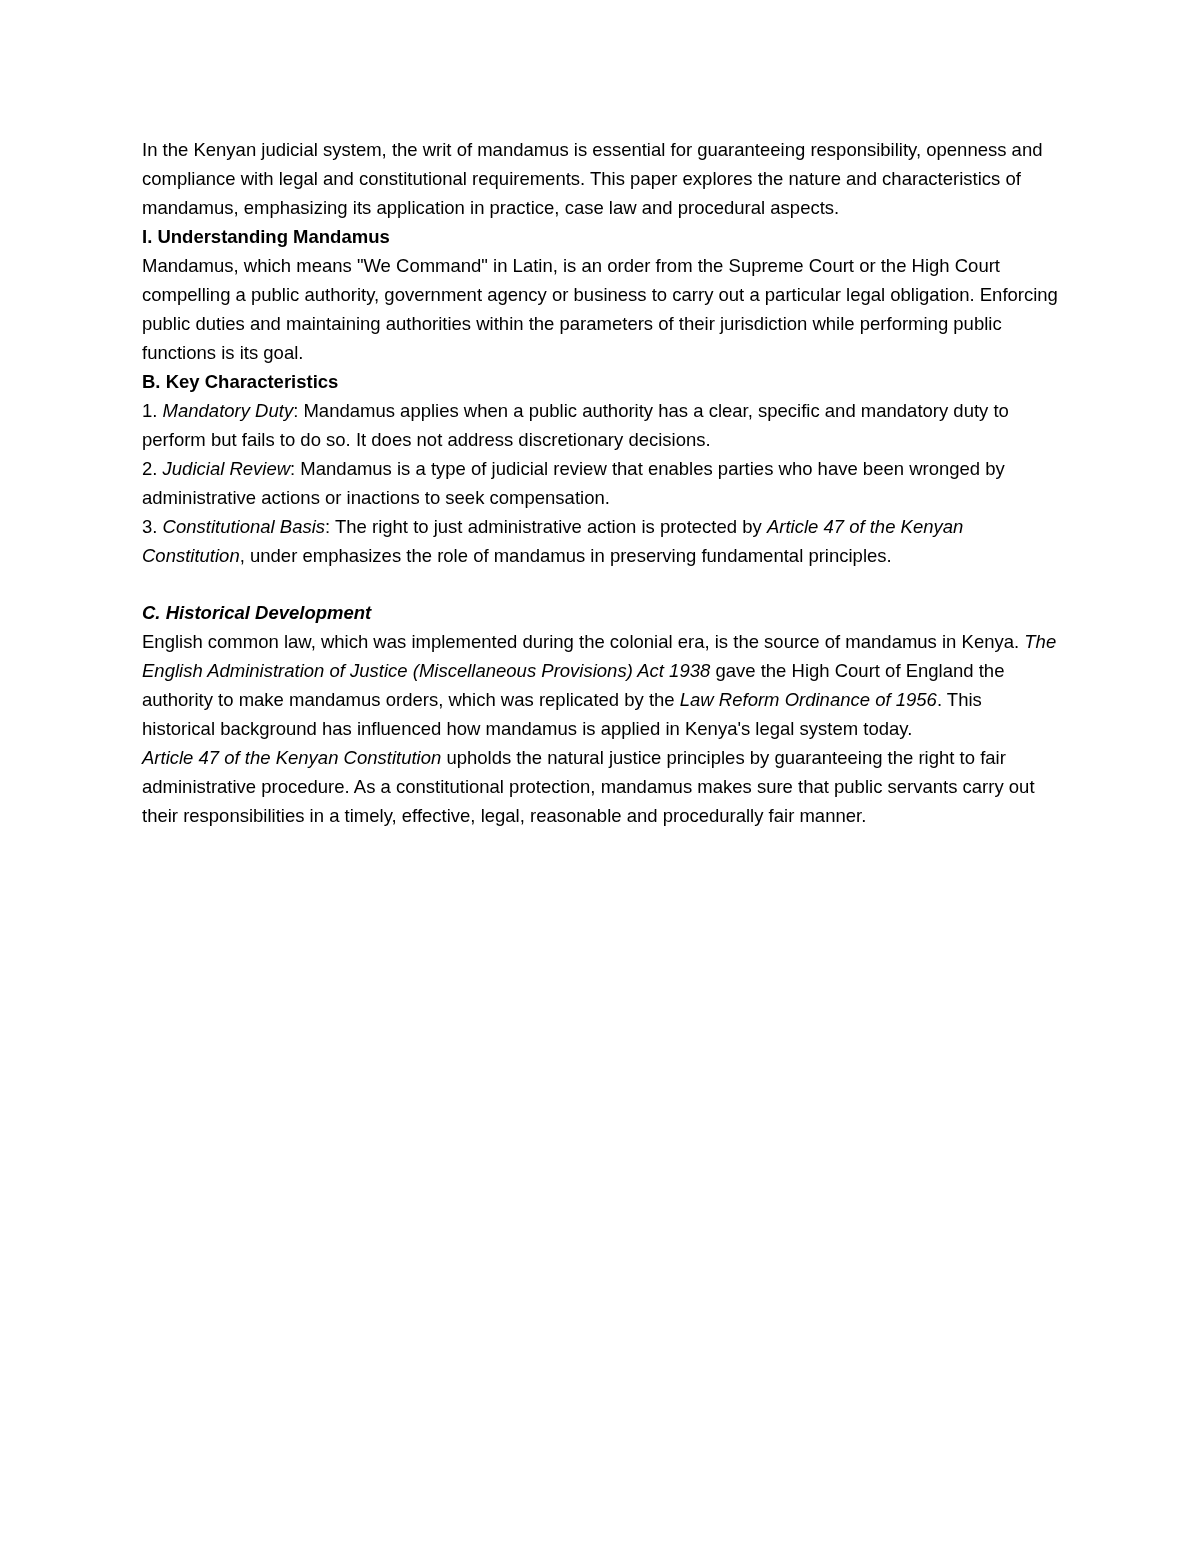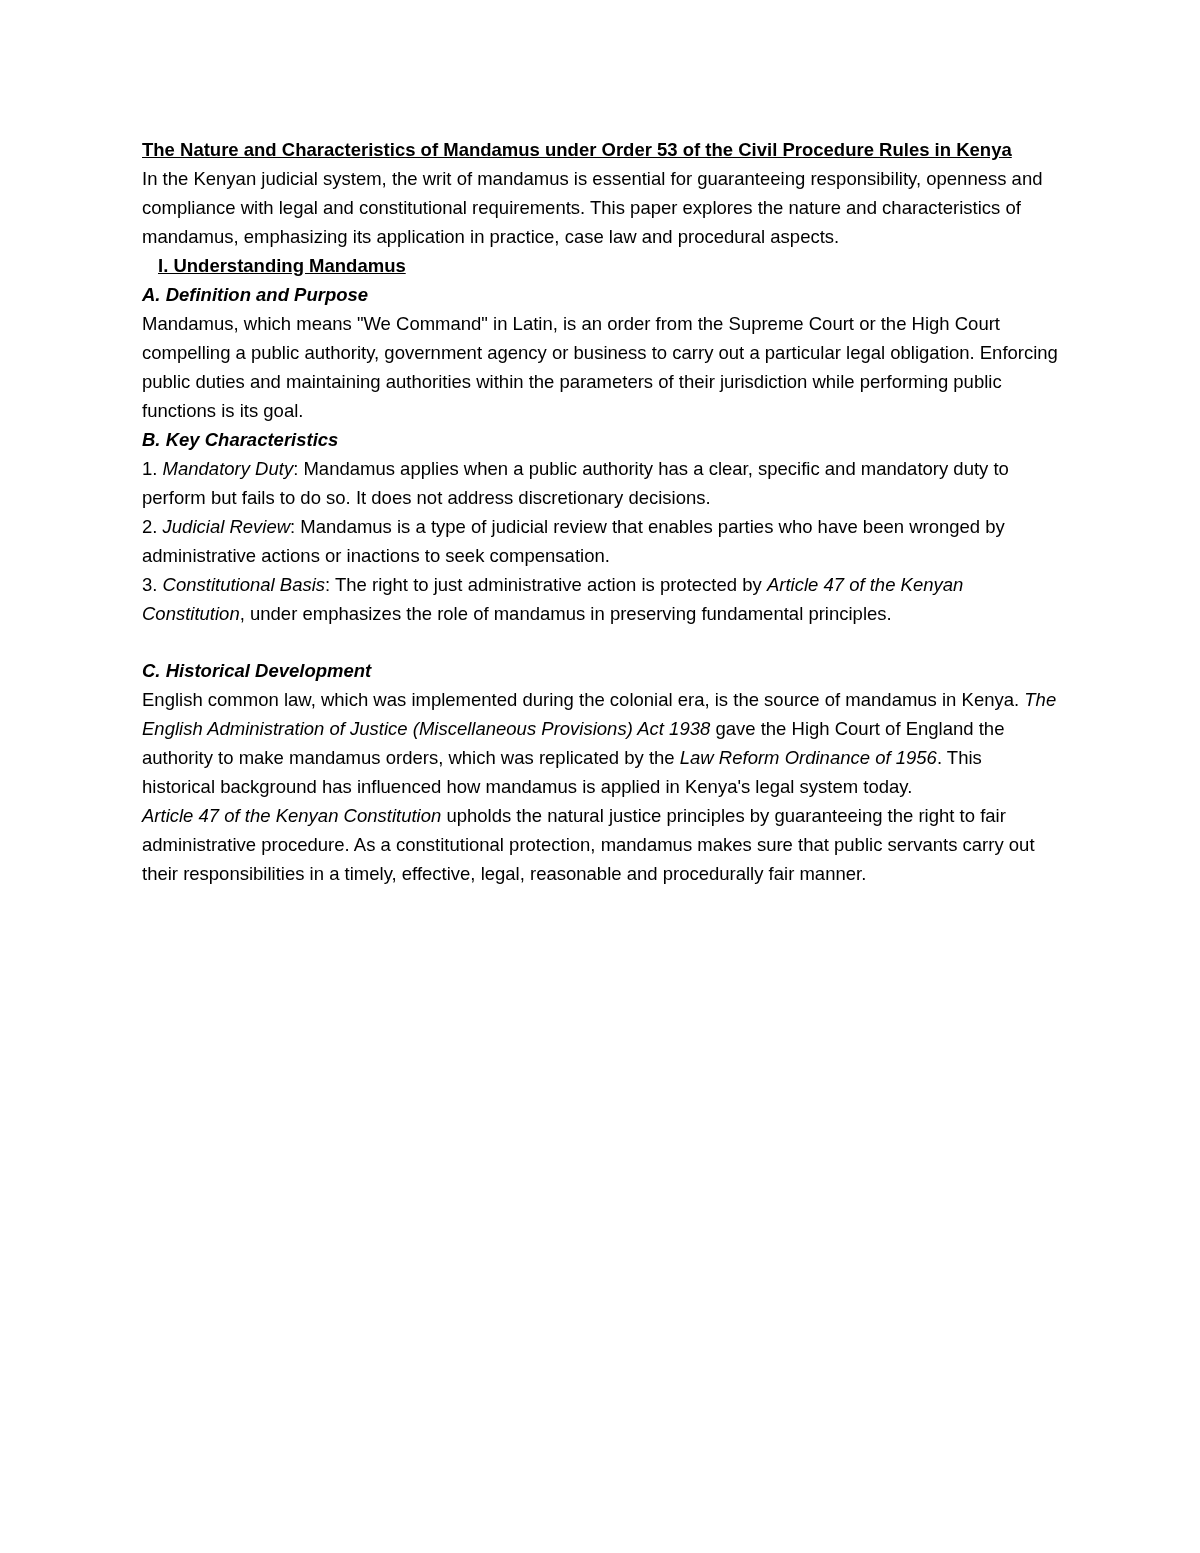--- a/index.html
+++ b/index.html
@@ -25,32 +25,30 @@
   }
   .block { margin-bottom: 28px; }
   .title { font-size: 19px; line-height: 33px; }
   .list .list-item { margin-bottom: 0; }
 </style>
 </head>
 <body>
 
 <div class="page">
 
-  <h1 class="block title"><span style="font-weight: bold; text-decoration: underline;">The Nature and Characteristics of Mandamus under Order 53 of the Civil Procedure Rules in Kenya</span></h1>
 
 
   <p class="block"><span>In the Kenyan judicial system, the writ of mandamus is essential for guaranteeing responsibility, openness and compliance with legal and constitutional requirements. This paper explores the nature and characteristics of mandamus, emphasizing its application in practice, case law and procedural aspects.</span></p>
 
-  <h2 class="block"><span> </span><span style="font-weight: bold; text-decoration: underline; margin-left: 16px;">I. Understanding Mandamus</span></h2>
+  <h2 class="block"><span> </span><span style="font-weight: bold; ">I. Understanding Mandamus</span></h2>
 
-  <h3 class="block"><span> </span><span style="font-weight: bold; font-style: italic;">A. Definition and Purpose</span></h3>
 
   <p class="block"><span>Mandamus, which means "We Command" in Latin, is an order from the Supreme Court or the High Court compelling a public authority, government agency or business to carry out a particular legal obligation. Enforcing public duties and maintaining authorities within the parameters of their jurisdiction while performing public functions is its goal.</span></p>
 
-  <h3 class="block"><span> </span><span style="font-weight: bold; font-style: italic;">B. Key Characteristics</span></h3>
+  <h3 class="block"><span> </span><span style="font-weight: bold; ">B. Key Characteristics</span></h3>
 
   <div class="block list">
     <p class="list-item"><span>1. </span><span style="font-style: italic;">Mandatory Duty</span><span>: Mandamus applies when a public authority has a clear, specific and mandatory duty to perform but fails to do so. It does not address discretionary decisions.</span></p>
     <p class="list-item"><span>2. </span><span style="font-style: italic;">Judicial Review</span><span>: Mandamus is a type of judicial review that enables parties who have been wronged by administrative actions or inactions to seek compensation.</span></p>
     <p class="list-item"><span>3. </span><span style="font-style: italic;">Constitutional Basis</span><span>: The right to just administrative action is protected by </span><span style="font-style: italic;">Article 47 of the Kenyan Constitution</span><span>, under emphasizes the role of mandamus in preserving fundamental principles.</span></p>
   </div>
 
   <h3 class="block"><span style="font-weight: bold; font-style: italic;">C. Historical Development</span></h3>
 
   <p class="block"><span>English common law, which was implemented during the colonial era, is the source of mandamus in Kenya. </span><span style="font-style: italic;">The English Administration of Justice (Miscellaneous Provisions) Act 1938</span><span> gave the High Court of England the authority to make mandamus orders, which was replicated by the </span><span style="font-style: italic;">Law Reform Ordinance of 1956</span><span>. This historical background has influenced how mandamus is applied in Kenya's legal system today.</span></p>

